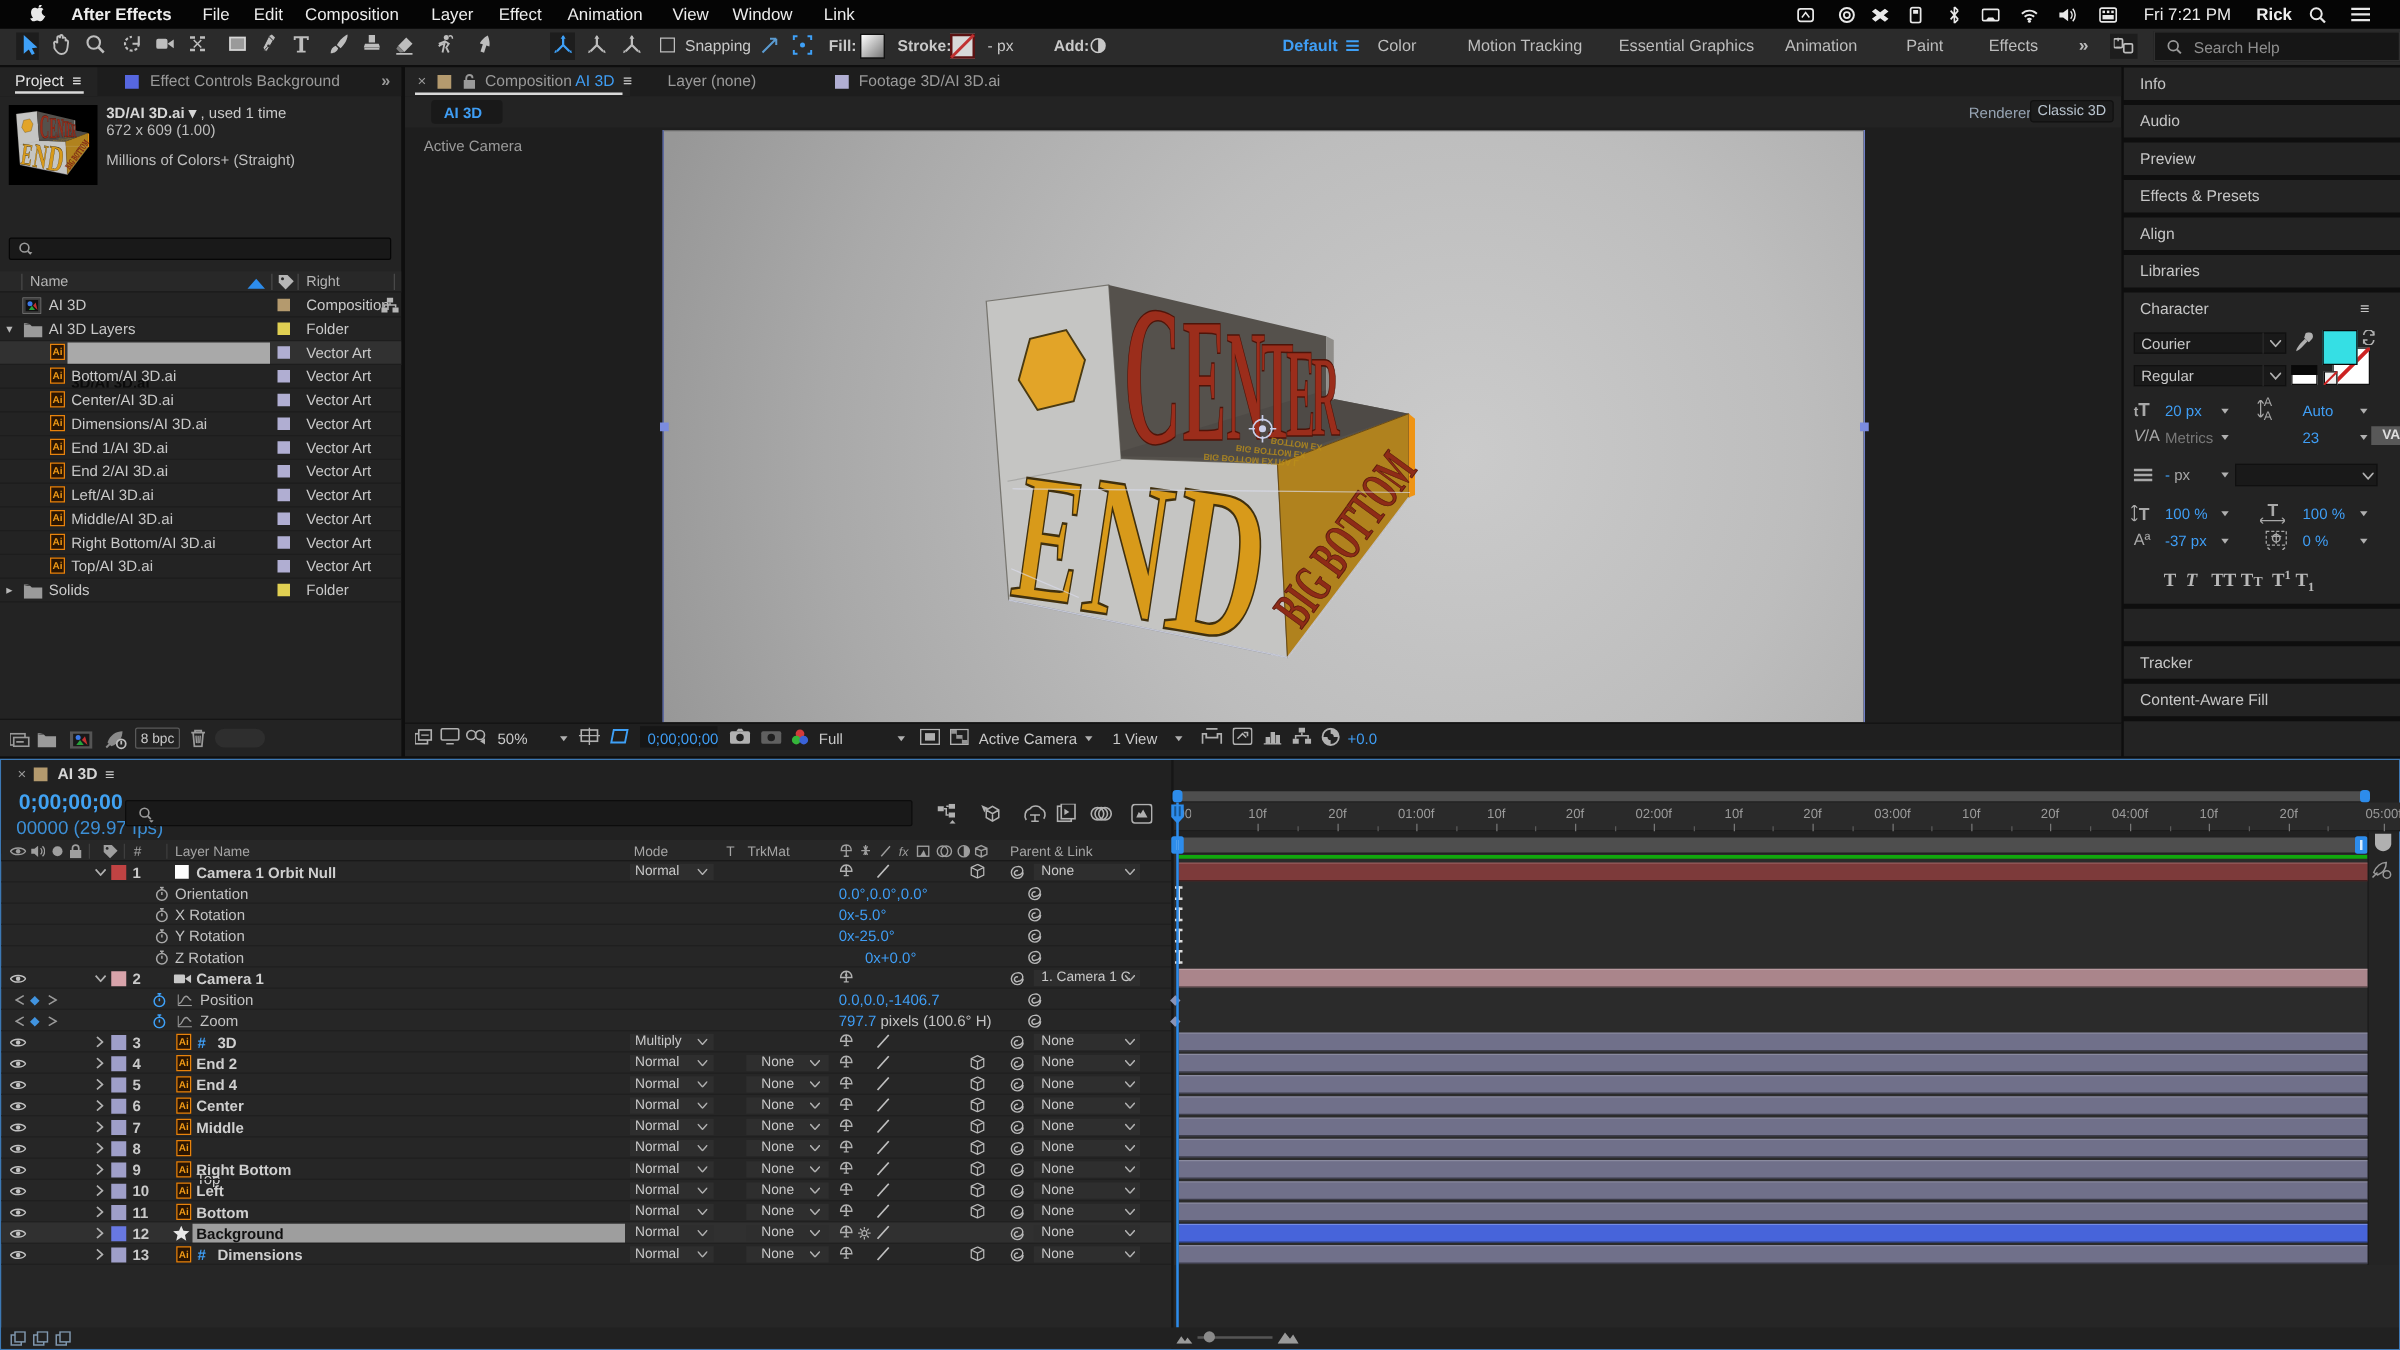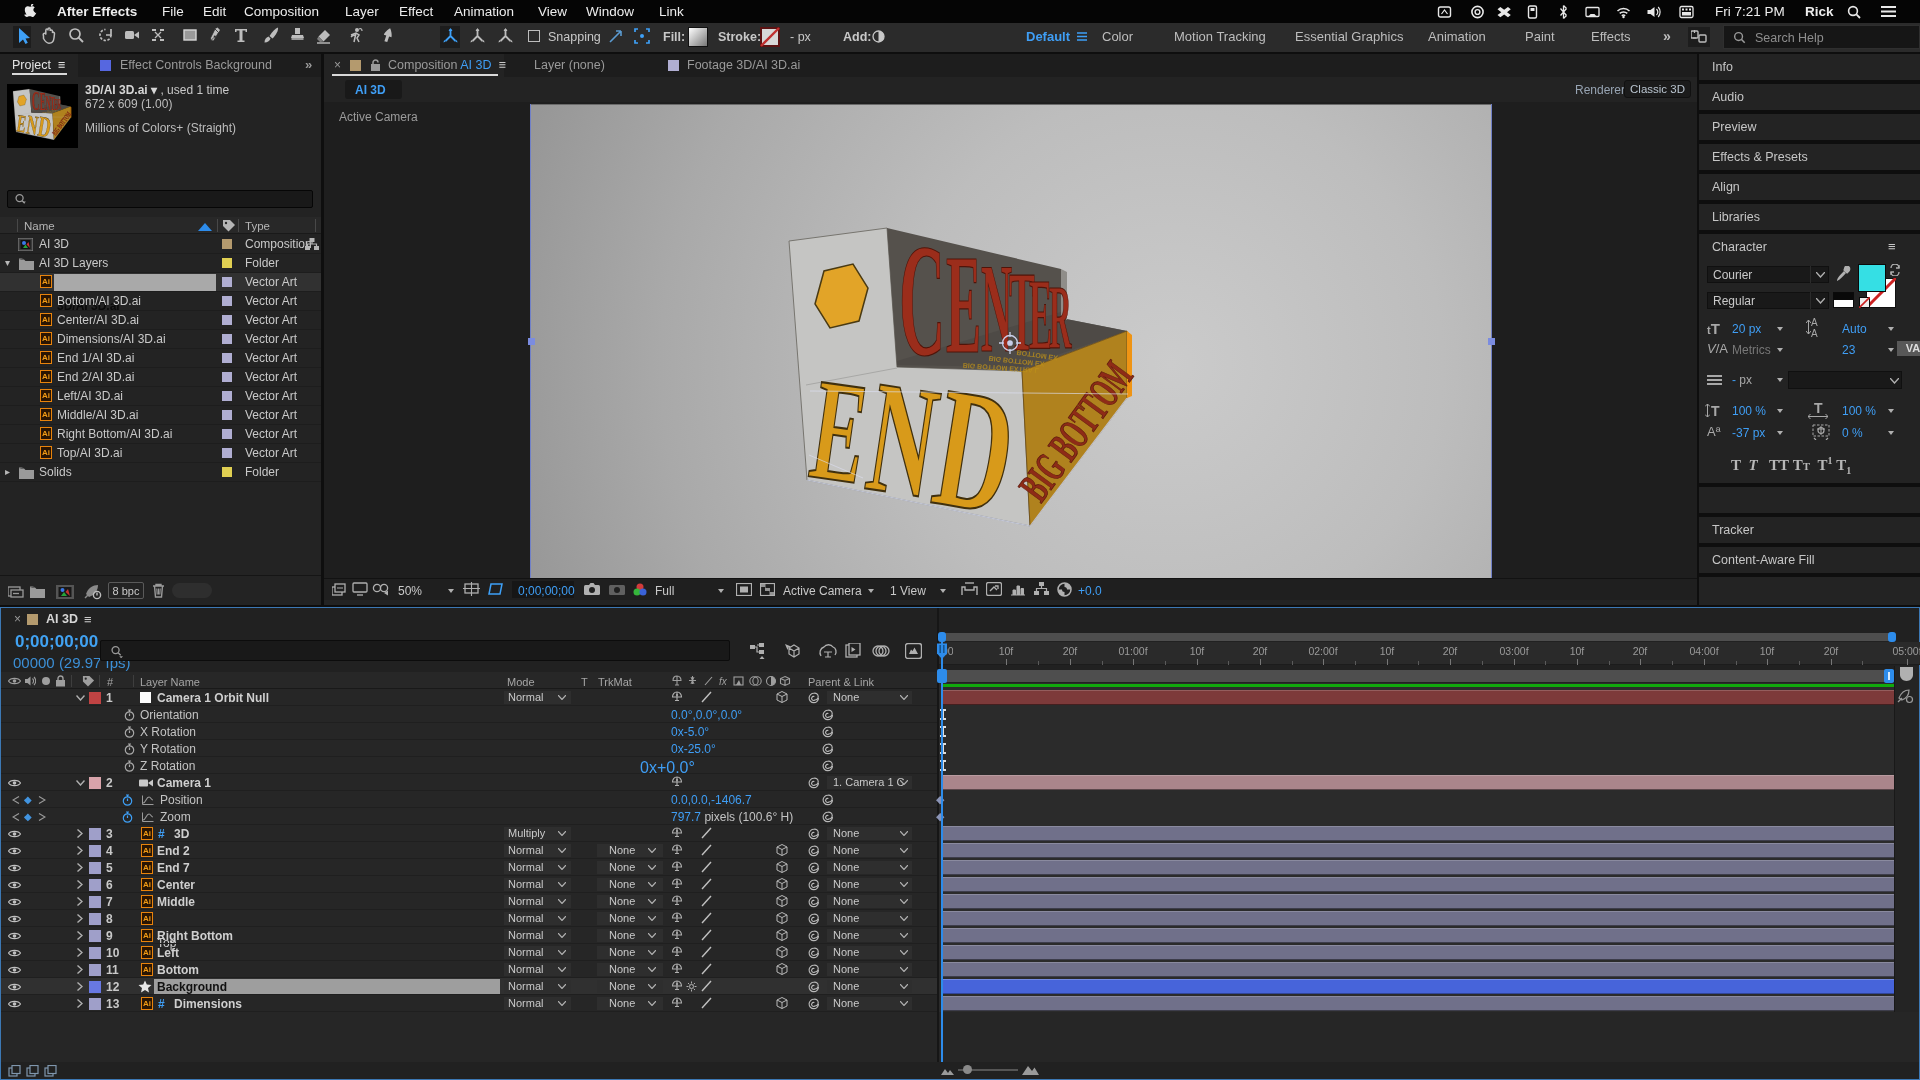--- a/index.html
+++ b/index.html
@@ -256,21 +256,21 @@
 <div class="abs" style="left:0;top:217px;width:321px;height:17px;background:#282828;border-bottom:1px solid #191919;"></div>
 <div class="abs" style="left:17px;top:219px;width:1px;height:13px;background:#484848;"></div>
 <div class="abs" style="left:24px;top:220px;font-size:11.5px;color:#b5b5b5;">Name</div>
 <div class="abs" style="left:198px;top:223px;width:0;height:0;border-left:7px solid transparent;border-right:7px solid transparent;border-bottom:8px solid #2d8ceb;"></div>
 <div class="abs" style="left:217px;top:219px;width:1px;height:13px;background:#484848;"></div>
 <svg class="abs" style="left:222px;top:219px" width="14" height="14" viewBox="0 0 14 14">
     <path d="M1 1 h7 l5 5 -6.5 6.5 -5.5 -5.5 Z" fill="#b5b5b5"></path>
     <circle cx="4" cy="4" r="1.2" fill="#282828"></circle>
   </svg>
 <div class="abs" style="left:238px;top:219px;width:1px;height:13px;background:#484848;"></div>
-<div class="abs" style="left:245px;top:220px;font-size:11.5px;color:#b5b5b5;">Type</div>
+<div class="abs" style="left:245px;top:220px;font-size:11.5px;color:#b5b5b5;">Right</div>
 <div class="abs" style="left:315px;top:219px;width:1px;height:13px;background:#484848;"></div>
 <div class="abs" style="left:0;top:253px;width:321px;height:1px;background:#1d1d1d;"></div>
 <svg class="abs" style="left:18px;top:238px" width="15" height="13" viewBox="0 0 15 13">
     <rect x="0" y="0" width="15" height="13" fill="#3a3a3a" stroke="#888" stroke-width="1"></rect>
     <rect x="2.5" y="2" width="10" height="9" fill="#111"></rect>
     <circle cx="6" cy="5" r="2" fill="#3a78e8"></circle>
     <path d="M5 10 l2.5-3.5 2.5 3.5 Z" fill="#27a33a"></path>
     <path d="M8.5 6.5 l2-2.5 1.5 6 Z" fill="#c43131"></path>
   </svg>
 <div class="abs" style="left:39px;top:237px;font-size:12px;color:#c9c9c9;white-space:nowrap;">AI 3D</div>
@@ -771,21 +771,21 @@
 <div class="abs blue" style="left:671px;top:742px;font-size:12px;white-space:nowrap;">0x-25.0°</div>
 <svg class="abs" style="left:822px;top:743px" width="12" height="12" viewBox="0 0 12 12">
     <path d="M10.5 6 A4.7 4.7 0 1 1 6 1.3 A3.4 3.4 0 1 1 6.8 8 A2 2 0 1 1 6.4 4.6" fill="none" stroke="#b8b8b8" stroke-width="1.15"></path>
   </svg>
 <div class="abs" style="left:1px;top:773px;width:936px;height:1px;background:#1f1f1f;"></div>
 <svg class="abs" style="left:124px;top:760px" width="11" height="12" viewBox="0 0 11 12">
     <circle cx="5.5" cy="7" r="4.2" fill="none" stroke="#a8a8a8" stroke-width="1.2"></circle>
     <path d="M4 1 h3 M5.5 1 v2 M5.5 7 V4.5" stroke="#a8a8a8" stroke-width="1.2" fill="none"></path>
   </svg>
 <div class="rowtx" style="left:140px;top:759px;color:#c3c3c3;">Z Rotation</div>
-<div class="abs blue" style="left:640px;top:759px;font-size:16px;white-space:nowrap;text-align:right;">0x+0.0°</div>
+<div class="abs blue" style="left:692px;top:759px;font-size:12px;white-space:nowrap;text-align:right;">0x+0.0°</div>
 <svg class="abs" style="left:822px;top:760px" width="12" height="12" viewBox="0 0 12 12">
     <path d="M10.5 6 A4.7 4.7 0 1 1 6 1.3 A3.4 3.4 0 1 1 6.8 8 A2 2 0 1 1 6.4 4.6" fill="none" stroke="#b8b8b8" stroke-width="1.15"></path>
   </svg>
 <div class="abs" style="left:1px;top:790px;width:936px;height:1px;background:#1f1f1f;"></div>
 <svg class="abs" style="left:8px;top:778px" width="13" height="10" viewBox="0 0 13 10">
     <path d="M0.5 5 C2.5 1.5 10.5 1.5 12.5 5 C10.5 8.5 2.5 8.5 0.5 5 Z" fill="none" stroke="#c0c0c0" stroke-width="1.2"></path>
     <circle cx="6.5" cy="5" r="1.8" fill="#c0c0c0"></circle>
   </svg>
 <svg class="abs" style="left:76px;top:780px" width="9" height="6">
     <path d="M0.5 0.5 L4.5 5 L8.5 0.5" stroke="#b0b0b0" stroke-width="1.4" fill="none"></path>
@@ -937,21 +937,21 @@
 <svg class="abs" style="left:8px;top:863px" width="13" height="10" viewBox="0 0 13 10">
     <path d="M0.5 5 C2.5 1.5 10.5 1.5 12.5 5 C10.5 8.5 2.5 8.5 0.5 5 Z" fill="none" stroke="#c0c0c0" stroke-width="1.2"></path>
     <circle cx="6.5" cy="5" r="1.8" fill="#c0c0c0"></circle>
   </svg>
 <svg class="abs" style="left:77px;top:863px" width="6" height="9">
     <path d="M0.5 0.5 L5 4.5 L0.5 8.5" stroke="#b0b0b0" stroke-width="1.4" fill="none"></path>
   </svg>
 <div class="abs" style="left:89px;top:862px;width:12px;height:12px;background:#9f9fc9;"></div>
 <div class="rowtx" style="left:106px;top:861px;font-weight:bold;color:#c9c9c9;">5</div>
 <div class="abs" style="left:141px;top:861px;width:12px;height:13px;background:#2a1502;border:1px solid #e8830c;font-size:8px;color:#f09a16;font-weight:bold;text-align:center;line-height:12px;">Ai</div>
-<div class="rowtx" style="left:157px;top:861px;font-weight:bold;">End 7</div>
+<div class="rowtx" style="left:157px;top:861px;font-weight:bold;">End 4</div>
 <div class="dd" style="left:504px;top:861px;width:67px;height:13px;">
     <span style="position:absolute;left:4px;top:0;">Normal</span>
   </div>
 <svg class="abs" style="left:558px;top:865px" width="8" height="5">
     <path d="M0 0 L4 4.5 L8 0" stroke="#b0b0b0" stroke-width="1.2" fill="none"></path>
   </svg>
 <div class="dd" style="left:597px;top:861px;width:66px;height:13px;">
     <span style="position:absolute;left:12px;top:0;">None</span>
   </div>
 <svg class="abs" style="left:648px;top:865px" width="8" height="5">

